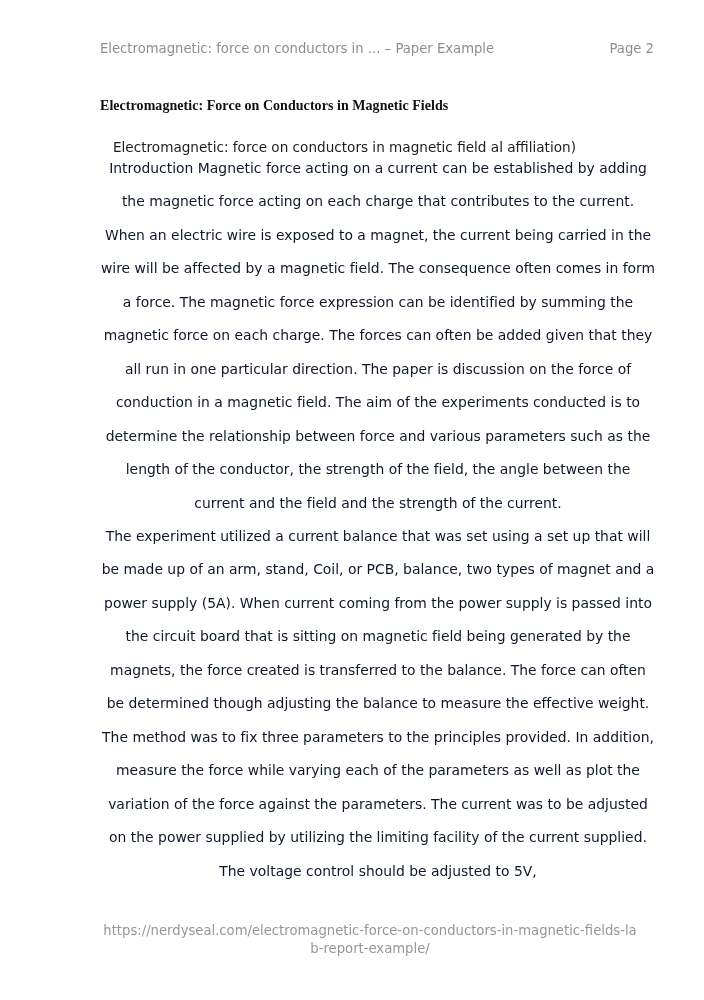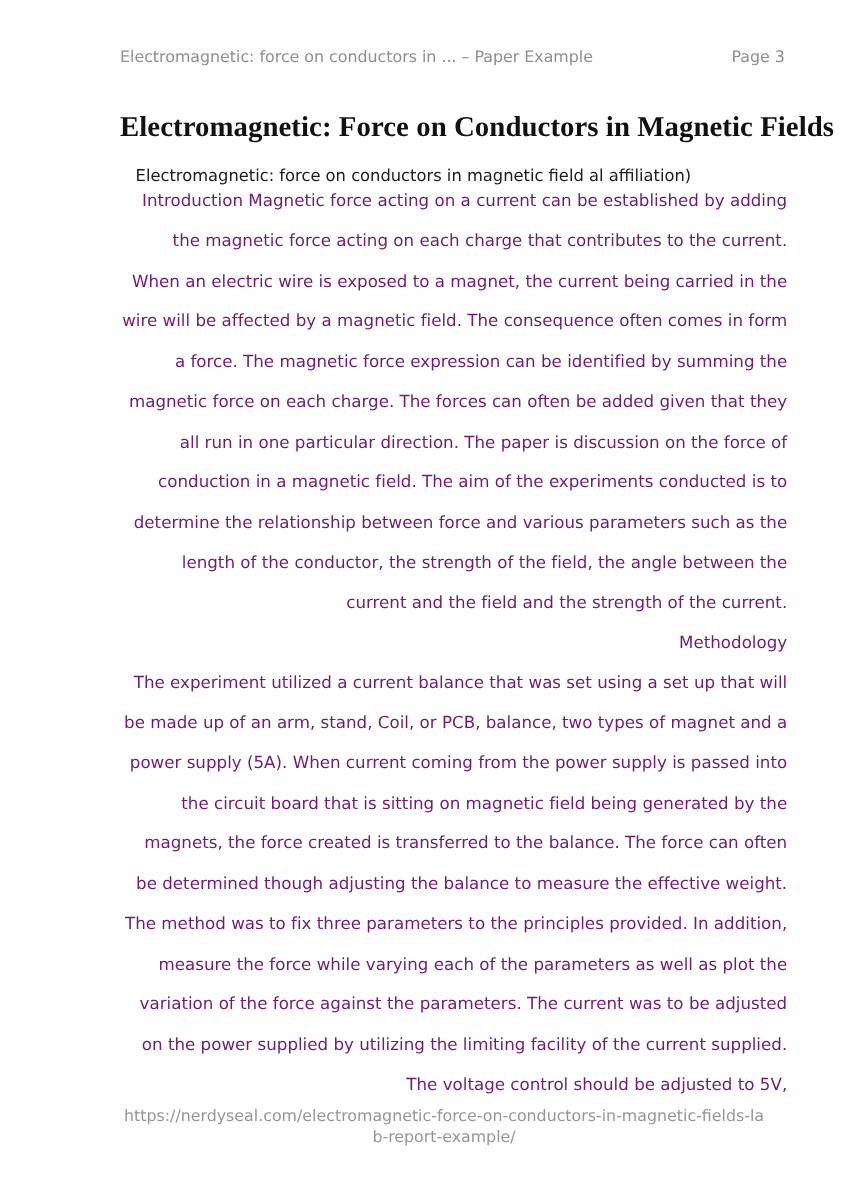--- a/index.html
+++ b/index.html
@@ -46,21 +46,21 @@
 
   
   .doc-title {
     position: absolute;
     left: 100px;
     top: 94px;
     width: 580px;
     margin: 0;
     font-family: "Liberation Serif", "DejaVu Serif", serif;
     font-weight: bold;
-    font-size: 24px;
+    font-size: 14px;
     line-height: 24px;
     color: #111111;
     letter-spacing: 0.05px;
     white-space: nowrap;
   }
   .doc-subtitle {
     position: absolute;
     left: 100px;
     top: 125px;
     width: 556px;
@@ -74,22 +74,22 @@
   .doc-body {
     position: absolute;
     left: 100px;
     top: 152px;
     width: 556px;
   }
   .doc-body p {
     margin: 0 0 0 0;
     font-size: 13.9px;
     line-height: 33.45px;
-    color: #701a75;
-    text-align: right;
+    color: #0f172a;
+    text-align: center;
     letter-spacing: 0.01px;
   }
 
   
   .doc-footer {
     position: absolute;
     left: 100px;
     top: 922px;
     width: 540px;
     font-size: 13.2px;
@@ -99,28 +99,27 @@
     text-align: center;
   }
 </style>
 </head>
 <body>
 
 <div class="page">
 
   <div class="doc-header">
     <span class="hdr-title">Electromagnetic: force on conductors in ... – Paper Example</span>
-    <span class="hdr-page">Page 3</span>
+    <span class="hdr-page">Page 2</span>
   </div>
 
   <h1 class="doc-title">Electromagnetic: Force on Conductors in Magnetic Fields</h1>
 
   <div class="doc-subtitle">Electromagnetic: force on conductors in magnetic field al affiliation)</div>
 
   <div class="doc-body">
     <p>Introduction Magnetic force acting on a current can be established by adding the magnetic force acting on each charge that contributes to the current. When an electric wire is exposed to a magnet, the current being carried in the wire will be affected by a magnetic field. The consequence often comes in form a force. The magnetic force expression can be identified by summing the magnetic force on each charge. The forces can often be added given that they all run in one particular direction. The paper is discussion on the force of conduction in a magnetic field. The aim of the experiments conducted is to determine the relationship between force and various parameters such as the length of the conductor, the strength of the field, the angle between the current and the field and the strength of the current.</p>
-    <p>Methodology</p>
     <p>The experiment utilized a current balance that was set using a set up that will be made up of an arm, stand, Coil, or PCB, balance, two types of magnet and a power supply (5A). When current coming from the power supply is passed into the circuit board that is sitting on magnetic field being generated by the magnets, the force created is transferred to the balance. The force can often be determined though adjusting the balance to measure the effective weight. The method was to fix three parameters to the principles provided. In addition, measure the force while varying each of the parameters as well as plot the variation of the force against the parameters. The current was to be adjusted on the power supplied by utilizing the limiting facility of the current supplied. The voltage control should be adjusted to 5V,</p>
   </div>
 
   <div class="doc-footer">https://nerdyseal.com/electromagnetic-force-on-conductors-in-magnetic-fields-lab-report-example/</div>
 
 </div>
 
 </body></html>

